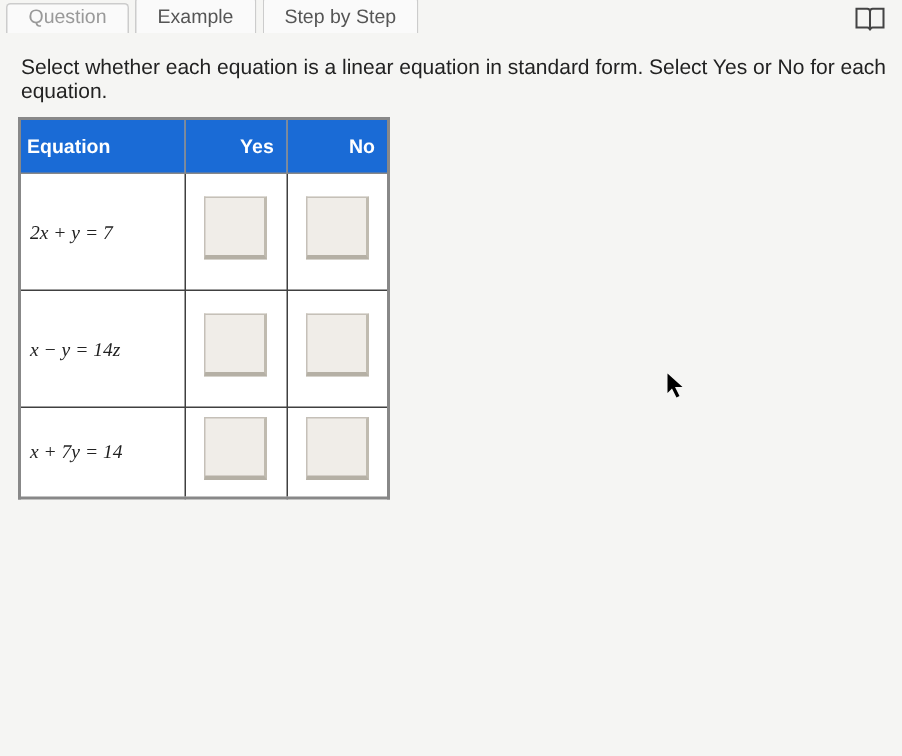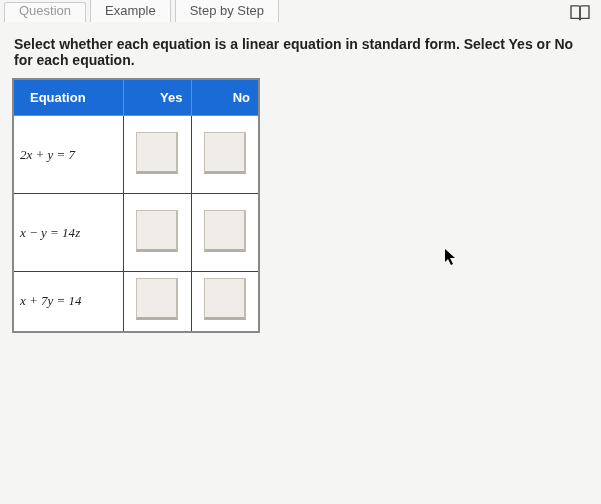--- a/index.html
+++ b/index.html
@@ -39,41 +39,41 @@
       position: absolute;
       right: 10px;
       top: 4px;
       width: 22px;
       height: 18px;
     }
     .instruction {
       font-size: 14px;
       color: #222;
       padding: 14px 10px 10px 14px;
-      font-weight: 700;
+      font-weight: 400;
     }
     .table {
       border-collapse: collapse;
       margin-left: 12px;
       border: 2px solid #888;
       background: #fff;
     }
     .table th {
       background: #1a6bd6;
       color: #fff;
       font-weight: bold;
       font-size: 13px;
       padding: 10px 8px;
       border: 1px solid #888;
       text-align: right;
     }
     .table th:first-child {
       width: 110px;
       text-align: left;
-      padding-left: 16px;
+      padding-left: 4px;
       margin-top: 35px;
     }
     .table th:nth-child(2),
     .table th:nth-child(3) {
       width: 68px;
     }
     .table td {
       border: 1px solid #404040;
       height: 78px;
       vertical-align: middle;

